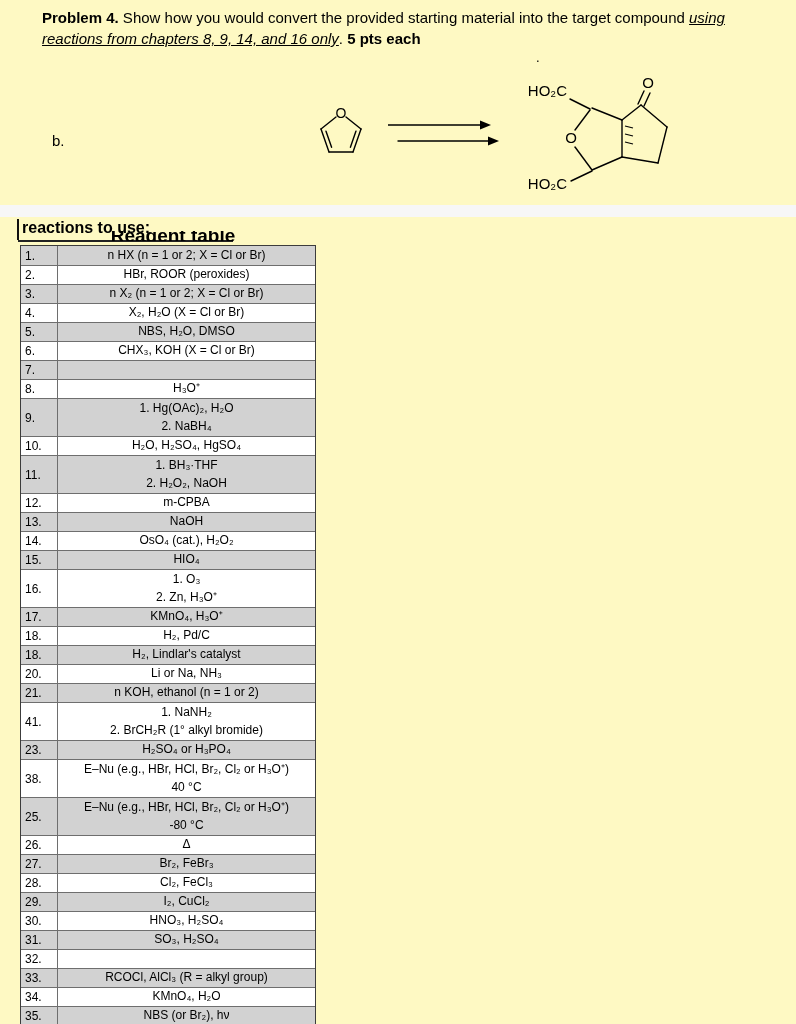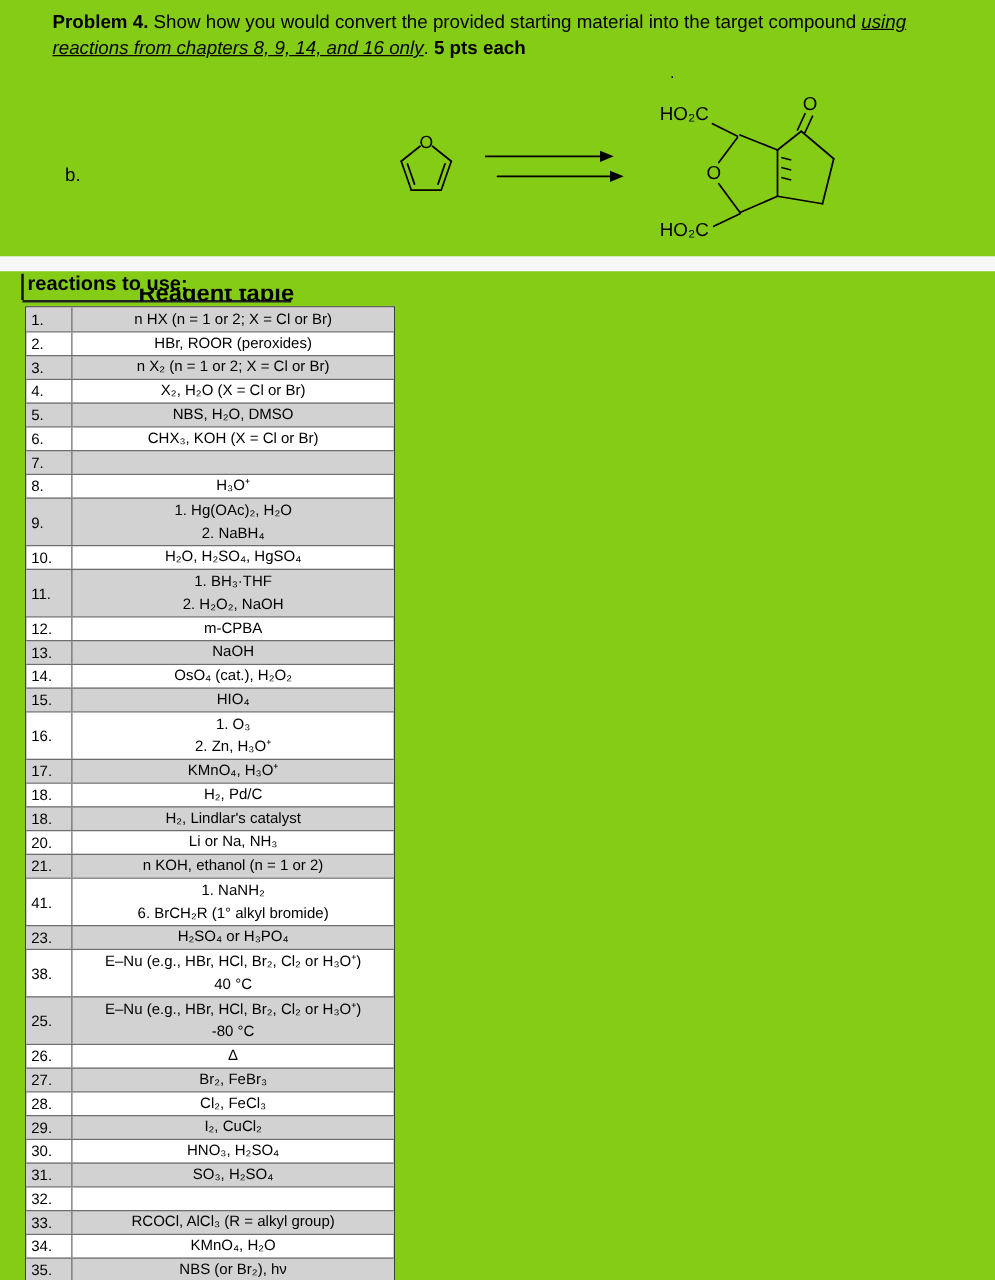--- a/index.html
+++ b/index.html
@@ -1,18 +1,18 @@
 <!DOCTYPE html>
 <html style="--shaded: #d2d2d2; --table-border: #3c3c3c;"><head>
 <meta charset="utf-8">
 <style>
   * { margin:0; padding:0; box-sizing:border-box; }
   html,body { background:#ffffff; }
   body { font-family:"Liberation Sans", sans-serif; color:#000; }
-  .page { position:relative; width:796px; height:1024px; background:#84cc16; overflow:hidden; }
+  .page { position:relative; width:796px; height:1024px; background:#fef9c3; overflow:hidden; }
 
   .header { position:absolute; left:42px; top:7px; width:722px; font-size:15px; line-height:21px; }
   .bold { font-weight:bold; }
   .em-ul { font-style:italic; text-decoration:underline; }
 
   .part-label { position:absolute; left:52px; top:132px; font-size:15px; }
   .stray-dot { position:absolute; left:536px; top:50px; font-size:13px; }
 
   .section-sep { position:absolute; left:0; top:205px; width:796px; height:12px; background:#f7f7f7; }
 
@@ -195,21 +195,21 @@
         <div class="cell num">20.</div>
         <div class="cell reagent">Li or Na, NH₃</div>
       </div>
       <div class="trow">
         <div class="cell num">21.</div>
         <div class="cell reagent">n KOH, ethanol (n = 1 or 2)</div>
       </div>
       <div class="trow double">
         <div class="cell num">41.</div>
         <div class="cell reagent">1. NaNH₂
-6. BrCH₂R (1° alkyl bromide)</div>
+2. BrCH₂R (1° alkyl bromide)</div>
       </div>
       <div class="trow">
         <div class="cell num">23.</div>
         <div class="cell reagent">H₂SO₄ or H₃PO₄</div>
       </div>
       <div class="trow double">
         <div class="cell num">38.</div>
         <div class="cell reagent">E–Nu (e.g., HBr, HCl, Br₂, Cl₂ or H₃O⁺)
 40 °C</div>
       </div>

